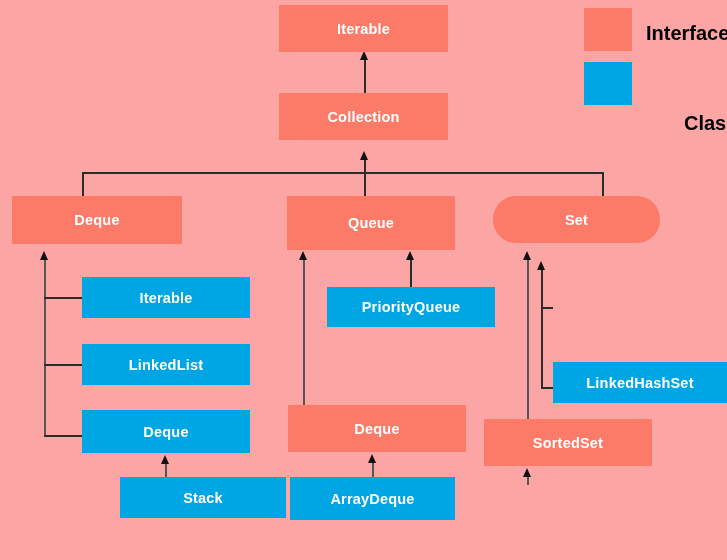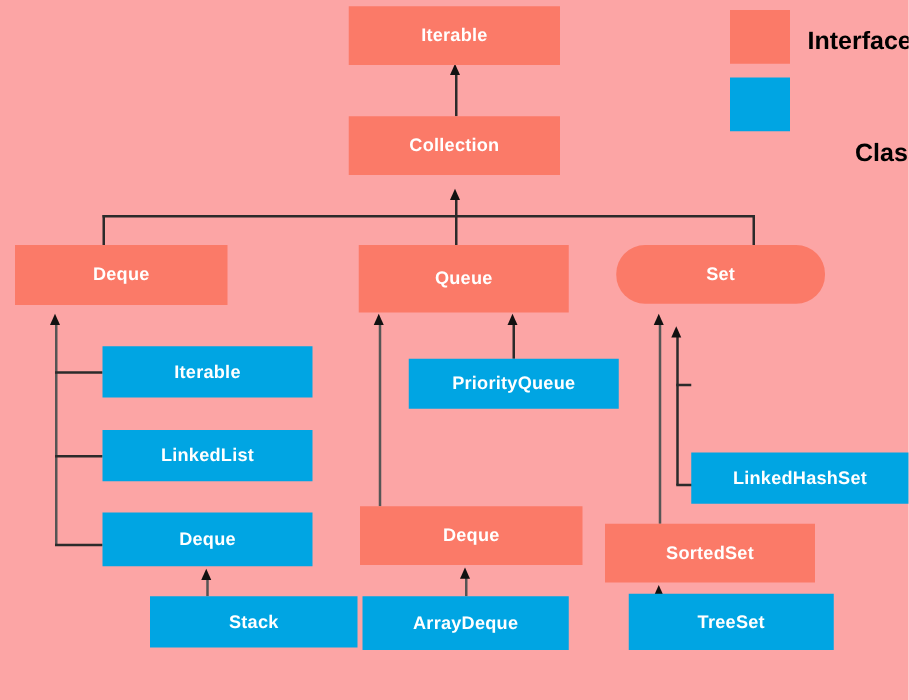--- a/index.html
+++ b/index.html
@@ -163,23 +163,20 @@
 
 
   <div class="node klass" style="left:553px; top:362px; width:174px; height:41px;">
     <span>LinkedHashSet</span>
   </div>
 
   <div class="node interface" style="left:484px; top:419px; width:168px; height:47px;">
     <span>SortedSet</span>
   </div>
 
-  <div class="node klass" style="left:503px; top:475px; width:164px; height:45px;">
-    <span>TreeSet</span>
-  </div>
 
   <div class="legend-swatch interface" style="left:584px; top:8px;"></div>
   <div class="legend-label" style="left:646px; top:22px;">Interface</div>
 
   <div class="legend-swatch klass" style="left:584px; top:62px;"></div>
   <div class="legend-label" style="left:684px; top:76px;margin-top:36px;">Class</div>
 
 </div>
 
 </body></html>

